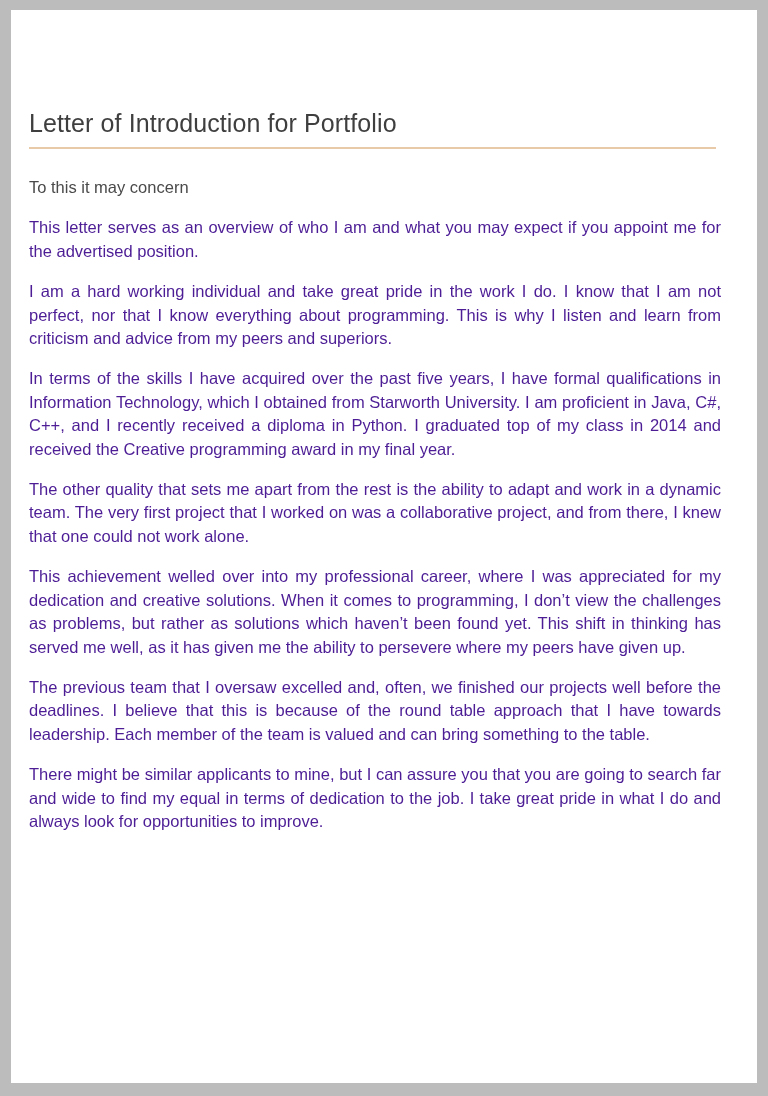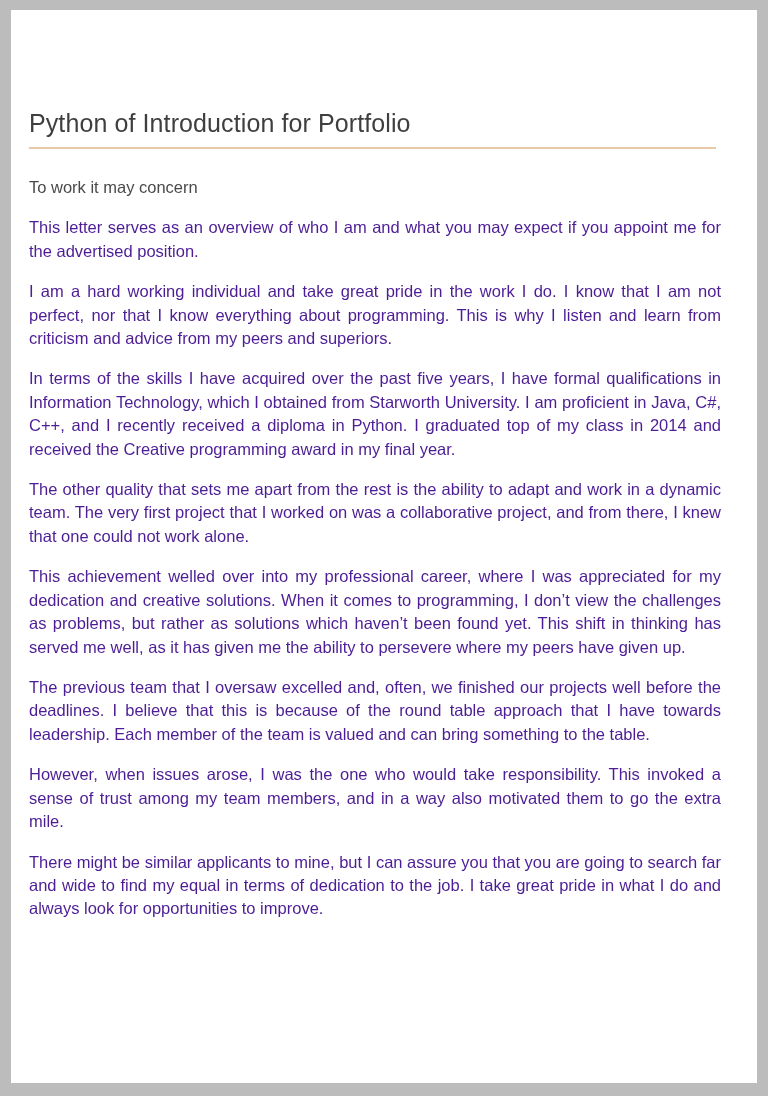--- a/index.html
+++ b/index.html
@@ -89,32 +89,31 @@
   .body-copy p:last-child {
     margin-bottom: 0;
   }
 </style>
 </head>
 <body>
 
 <div class="page">
   <div class="page-inner">
 
-    <h1 class="doc-title">Python of Introduction for Portfolio</h1>
+    <h1 class="doc-title">Letter of Introduction for Portfolio</h1>
 
     <div class="title-rule"></div>
 
 
-    <div class="salutation">To work it may concern</div>
+    <div class="salutation">To this it may concern</div>
 
     <div class="body-copy">
       <p>This letter serves as an overview of who I am and what you may expect if you appoint me for the advertised position.</p>
       <p>I am a hard working individual and take great pride in the work I do. I know that I am not perfect, nor that I know everything about programming. This is why I listen and learn from criticism and advice from my peers and superiors.</p>
       <p>In terms of the skills I have acquired over the past five years, I have formal qualifications in Information Technology, which I obtained from Starworth University. I am proficient in Java, C#, C++, and I recently received a diploma in Python. I graduated top of my class in 2014 and received the Creative programming award in my final year.</p>
       <p>The other quality that sets me apart from the rest is the ability to adapt and work in a dynamic team. The very first project that I worked on was a collaborative project, and from there, I knew that one could not work alone.</p>
       <p>This achievement welled over into my professional career, where I was appreciated for my dedication and creative solutions. When it comes to programming, I don’t view the challenges as problems, but rather as solutions which haven’t been found yet. This shift in thinking has served me well, as it has given me the ability to persevere where my peers have given up.</p>
       <p>The previous team that I oversaw excelled and, often, we finished our projects well before the deadlines. I believe that this is because of the round table approach that I have towards leadership. Each member of the team is valued and can bring something to the table.</p>
-      <p>However, when issues arose, I was the one who would take responsibility. This invoked a sense of trust among my team members, and in a way also motivated them to go the extra mile.</p>
       <p>There might be similar applicants to mine, but I can assure you that you are going to search far and wide to find my equal in terms of dedication to the job. I take great pride in what I do and always look for opportunities to improve.</p>
     </div>
 
   </div>
 </div>
 
 </body></html>

